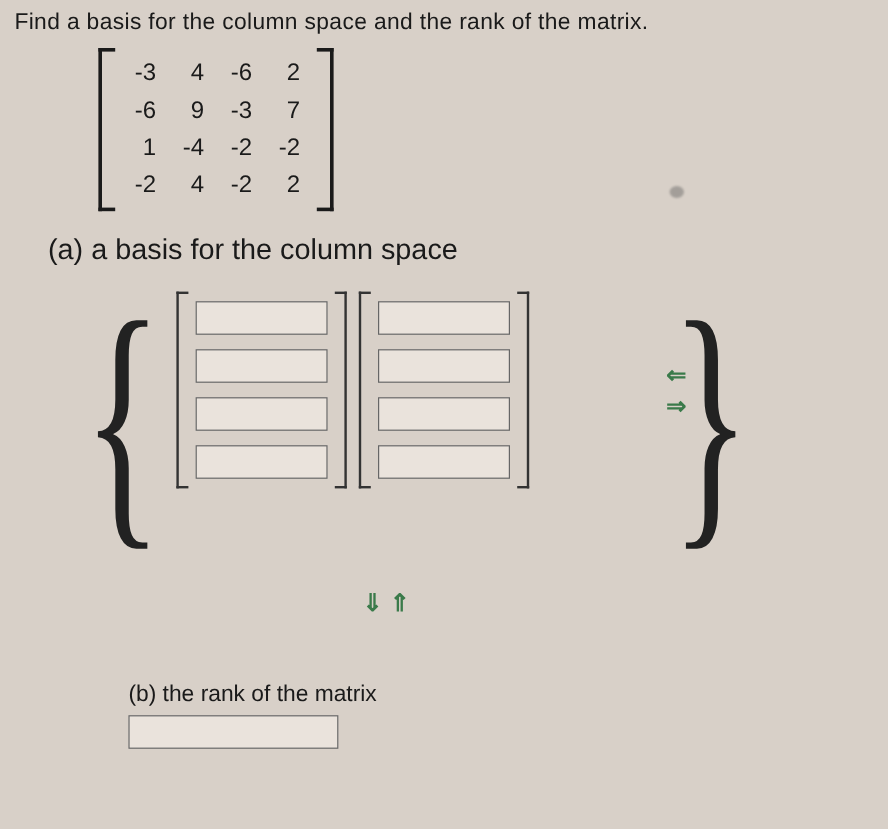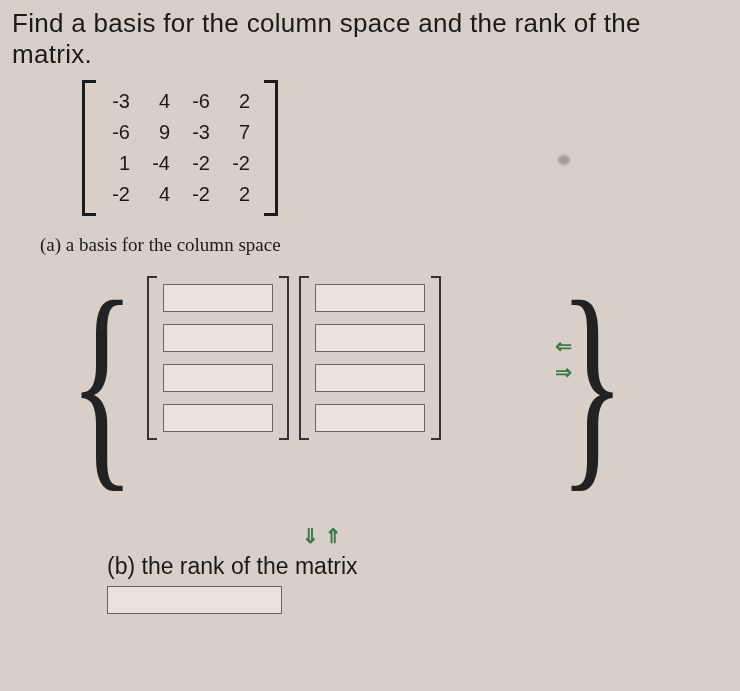--- a/index.html
+++ b/index.html
@@ -7,21 +7,21 @@
       width: 740px;
       height: 691px;
       background: #d8d0c8;
       font-family: Verdana, Geneva, sans-serif;
       color: #1a1a1a;
       padding: 8px 12px;
       position: relative;
       overflow: hidden;
     }
     .prompt {
-      font-size: 26px;
+      font-size: 19px;
       font-weight: 400;
       margin-bottom: 10px;
       letter-spacing: 0.3px;
     }
     .matrix-wrap {
       display: inline-block;
       position: relative;
       padding: 6px 18px;
       margin-left: 70px;
     }
@@ -38,23 +38,22 @@
       border-collapse: collapse;
     }
     table.matrix td {
       font-size: 20px;
       text-align: right;
       padding: 4px 10px;
       min-width: 40px;
       font-family: Verdana, sans-serif;
     }
     .part-label {
-      font-size: 19px;
+      font-size: 24px;
       margin: 14px 0 10px 28px;
-      font-family: Liberation Serif, serif;
     }
     .basis-area {
       position: relative;
       margin-left: 55px;
       width: 560px;
       height: 255px;
     }
     .big-brace {
       position: absolute;
       font-size: 230px;
@@ -114,22 +113,22 @@
       display: flex;
       gap: 6px;
     }
     .arrow {
       font-size: 20px;
       color: #3a7a4a;
       font-weight: bold;
       line-height: 1;
     }
     .part-b {
-      margin: 32px 0 6px 95px;
-      font-size: 23px;
+      margin: 80px 0 6px 95px;
+      font-size: 19px;
     }
     .rank-in {
       display: block;
       margin-left: 95px;
       width: 175px;
       height: 28px;
       border: 1px solid #666;
       background: #eae3dc;
       padding: 2px 4px;
       font-size: 14px;

